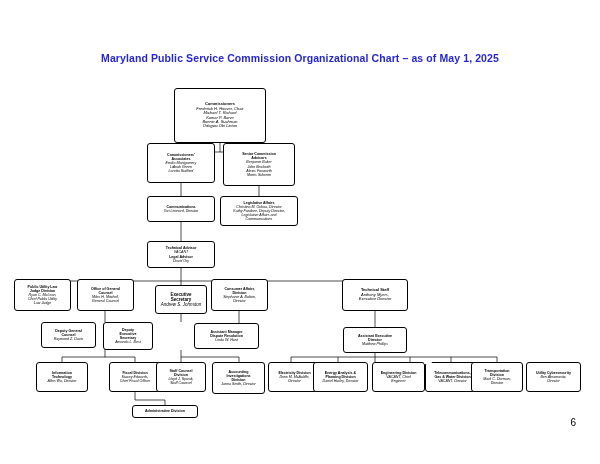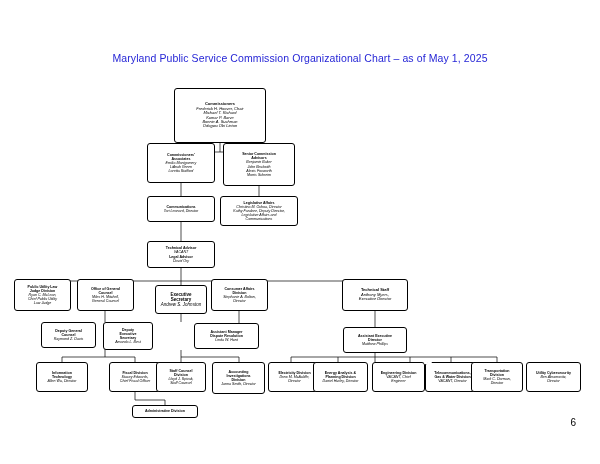--- a/index.html
+++ b/index.html
@@ -20,21 +20,21 @@
     height: 464px;
     background: #ffffff;
   }
   .page-title {
     position: absolute;
     left: 0;
     top: 52px;
     width: 600px;
     text-align: center;
     color: #2626d6;
-    font-weight: normal;
+    font-weight: bold;
     font-size: 10.5px;
     letter-spacing: 0.1px;
   }
   .page-number {
     position: absolute;
     right: 24px;
     bottom: 36px;
     font-size: 10px;
     color: #000;
   }

